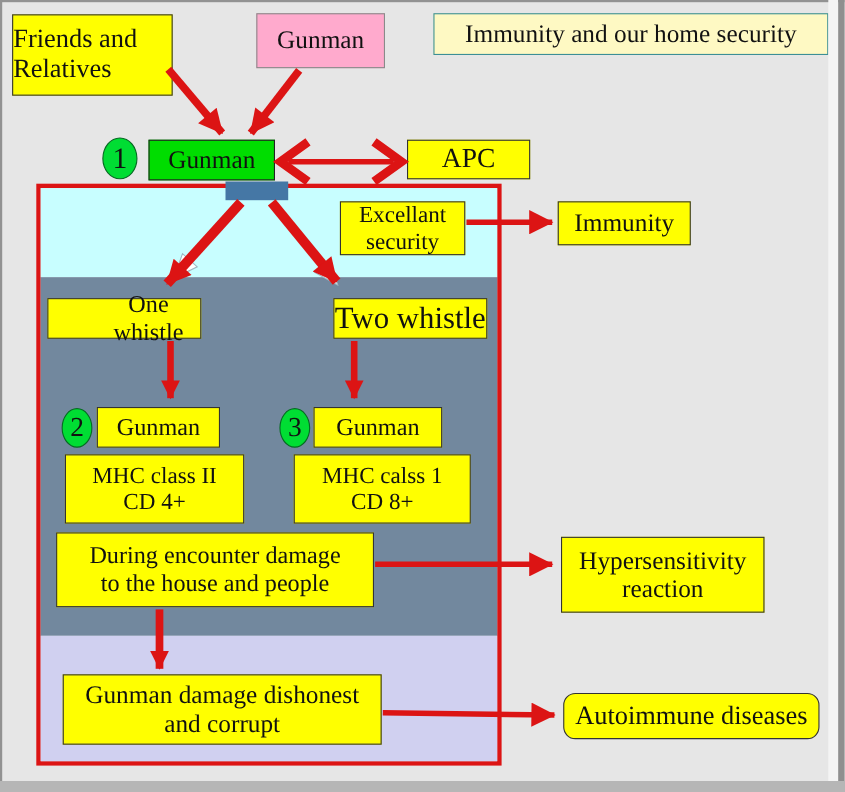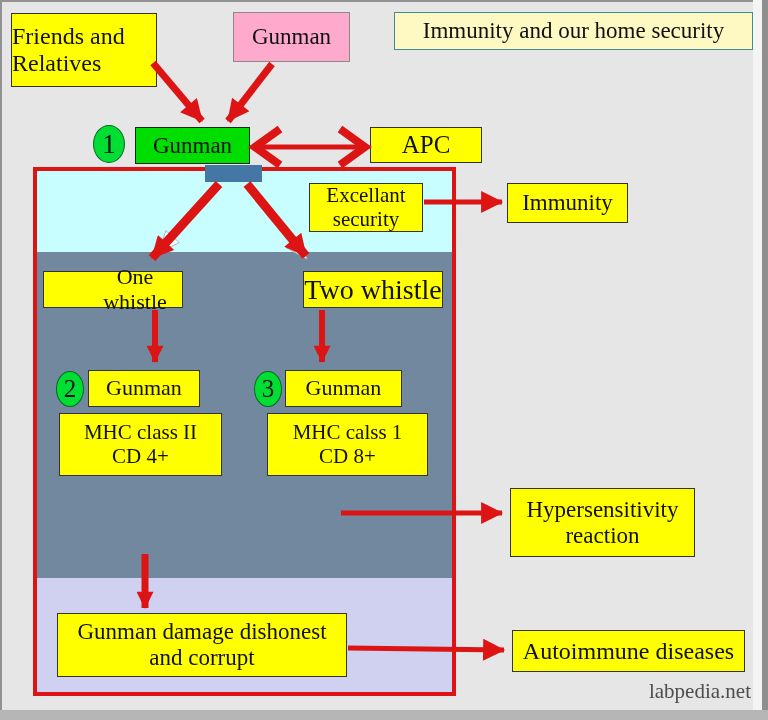--- a/index.html
+++ b/index.html
@@ -73,28 +73,29 @@
   <div class="ellipse" style="left:56px;top:371px;width:28px;height:36px;font-size:25px;">2</div>
   <div class="box" style="left:88px;top:370px;width:112px;height:37px;font-size:22px;">Gunman</div>
   <div class="ellipse" style="left:254px;top:371px;width:28px;height:36px;font-size:25px;">3</div>
   <div class="box" style="left:285px;top:370px;width:117px;height:37px;font-size:22px;">Gunman</div>
 
   <div class="box" style="left:59px;top:413px;width:163px;height:63px;font-size:21px;">MHC class II
 CD 4+</div>
   <div class="box" style="left:267px;top:413px;width:161px;height:63px;font-size:21px;">MHC calss 1
 CD 8+</div>
 
+  <div class="box" style="left:51px;top:484px;width:289px;height:68px;font-size:22px;">During encounter damage
+to the house and people</div>
   <div class="box" style="left:510px;top:488px;width:185px;height:69px;font-size:23px;">Hypersensitivity
 reaction</div>
 
   <div class="box" style="left:57px;top:613px;width:290px;height:64px;font-size:23px;">Gunman damage dishonest
 and corrupt</div>
-  <div class="box" style="left:512px;top:630px;width:233px;height:42px;font-size:24px;">Autoimmune diseases</div>
+  <div class="box" style="left:512px;top:630px;width:233px;height:42px;font-size:24px;border-radius:11px;">Autoimmune diseases</div>
 
-  <div class="watermark">labpedia.net</div>
 
   <svg id="arrows" width="768" height="720" viewBox="0 0 768 720">
     <defs>
       <marker id="ahBig" viewBox="0 0 10 10" refX="9.5" refY="5" markerUnits="userSpaceOnUse" markerWidth="25" markerHeight="22" orient="auto">
         <path d="M0,0 L10,5 L0,10 Z" fill="#dc1414"></path>
       </marker>
       <marker id="ahSmall" viewBox="0 0 10 10" refX="9.5" refY="5" markerUnits="userSpaceOnUse" markerWidth="19" markerHeight="17" orient="auto">
         <path d="M0,0 L10,5 L0,10 Z" fill="#dc1414"></path>
       </marker>
     </defs>

